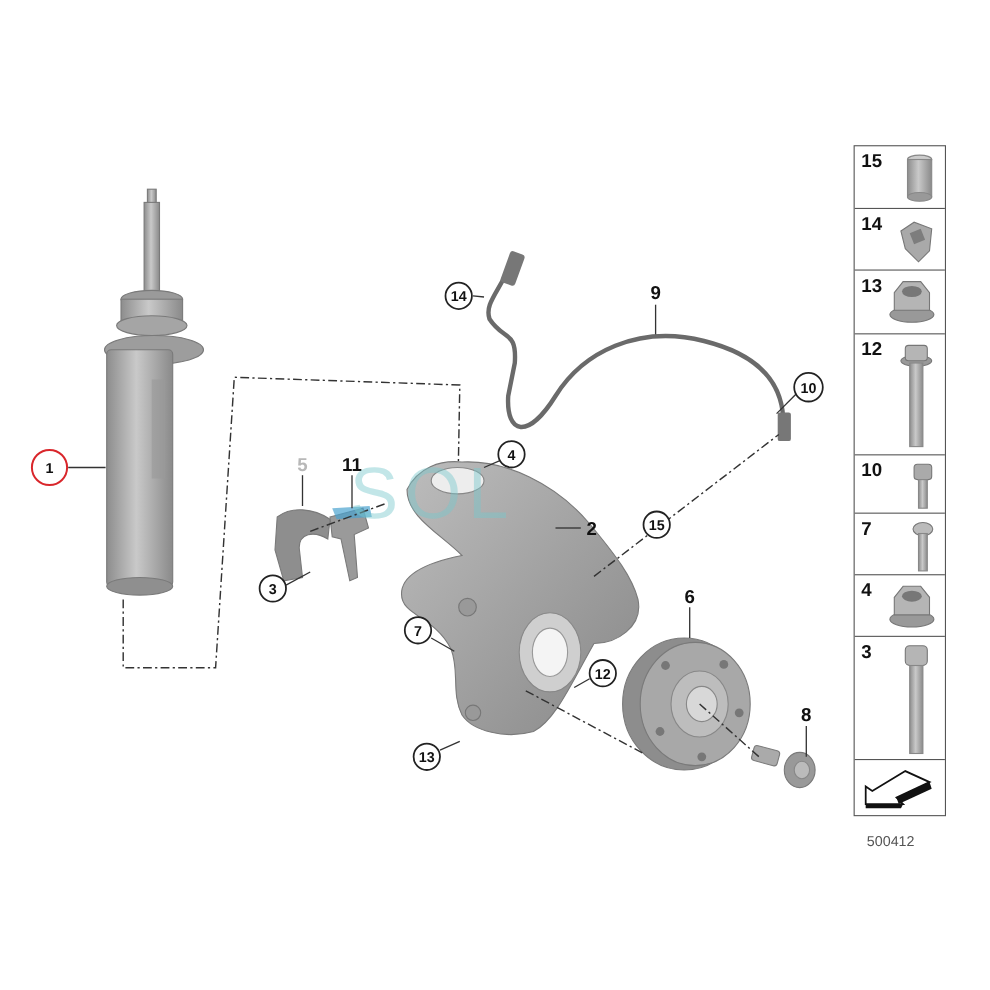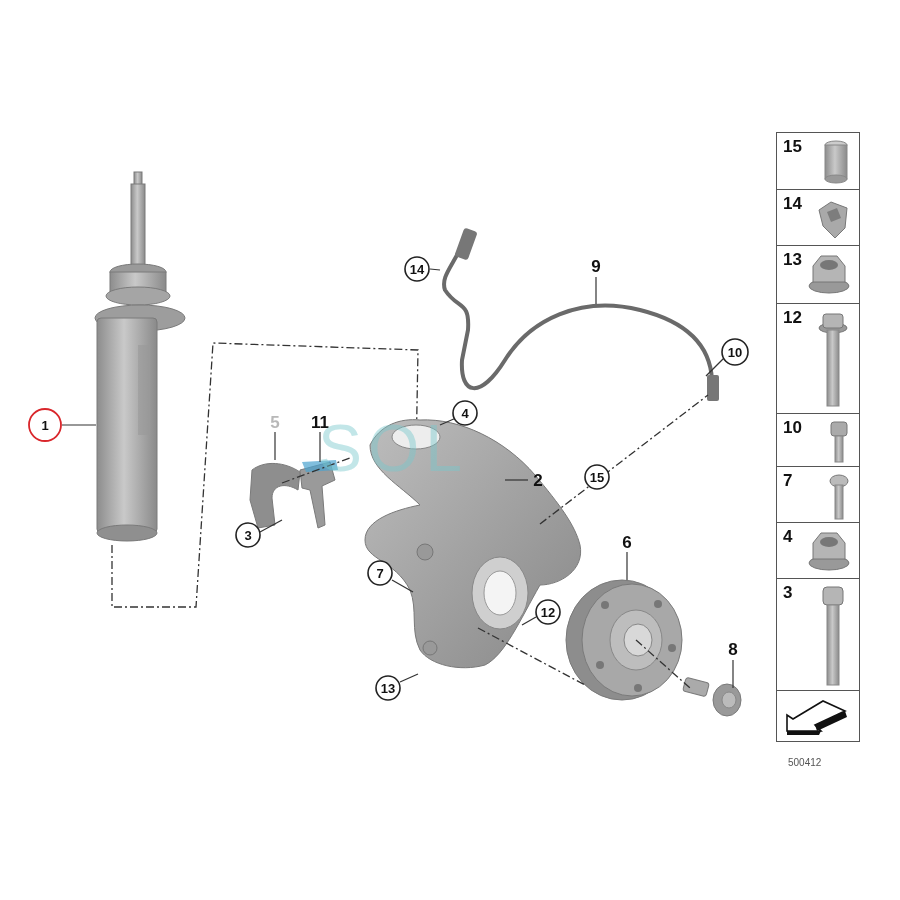--- a/index.html
+++ b/index.html
@@ -10,21 +10,21 @@
   .plain-label { font-family:"Liberation Sans", sans-serif; font-weight:bold; font-size:17px; fill:#111; }
   .leader { stroke:#333; stroke-width:1.2; fill:none; }
   .dashdot { stroke:#333; stroke-width:1.3; fill:none; stroke-dasharray:8 3 2 3; }
   .part { stroke:#7a7a7a; stroke-width:1; }
   
   #legend { position:absolute; left:776px; top:132px; width:82px; border:1px solid #555; background:#fff; }
   .legend-cell { position:relative; border-bottom:1px solid #555; box-sizing:border-box; }
   .legend-cell:last-child { border-bottom:none; }
   .legend-num { position:absolute; left:6px; top:4px; font-weight:bold; font-size:17px; color:#111; }
   .legend-icon { position:absolute; right:8px; top:6px; }
-  #ref-number { position:absolute; left:788px; top:757px; font-size:10px; color:#555; }
+  #ref-number { position:absolute; left:788px; top:757px; font-size:13px; color:#555; }
   #watermark { position:absolute; left:318px; top:410px; font-size:66px; letter-spacing:6px; color:rgba(120,200,205,0.45); font-family:"Liberation Sans", sans-serif; pointer-events:none; }
 </style>
 </head>
 <body>
 
 <svg id="diagram" viewBox="0 0 900 900" xmlns="http://www.w3.org/2000/svg">
   <defs>
     <linearGradient id="metal" x1="0" x2="1" y1="0" y2="0">
       <stop offset="0" stop-color="#8d8d8d"></stop>
       <stop offset="0.45" stop-color="#c9c9c9"></stop>

